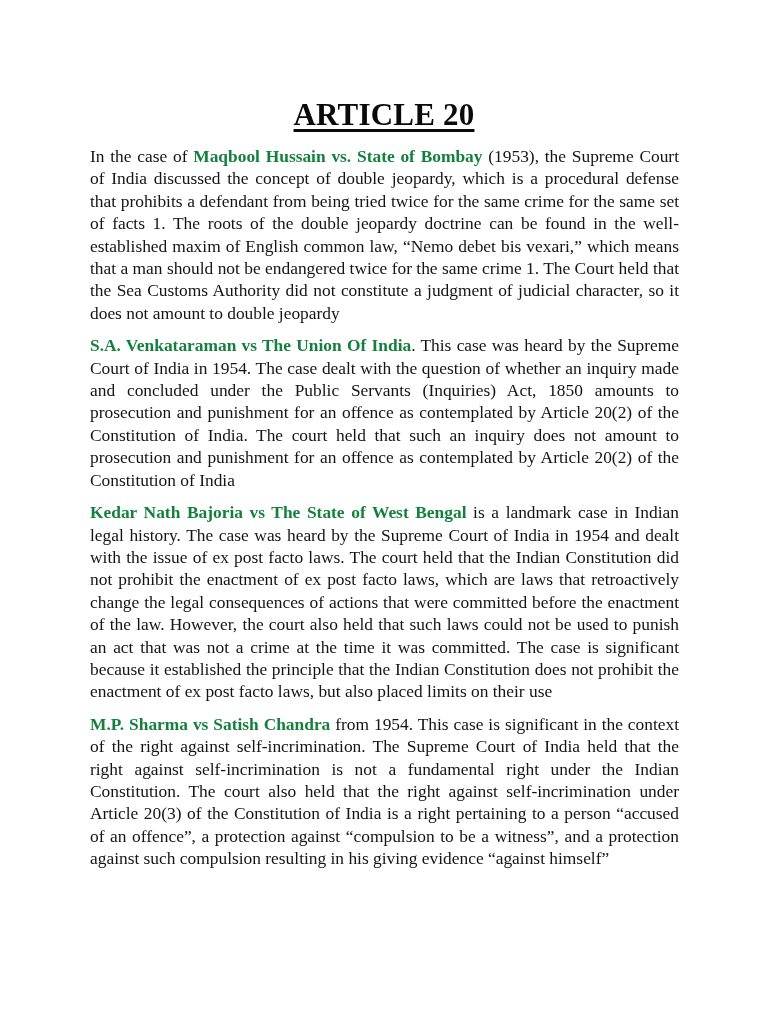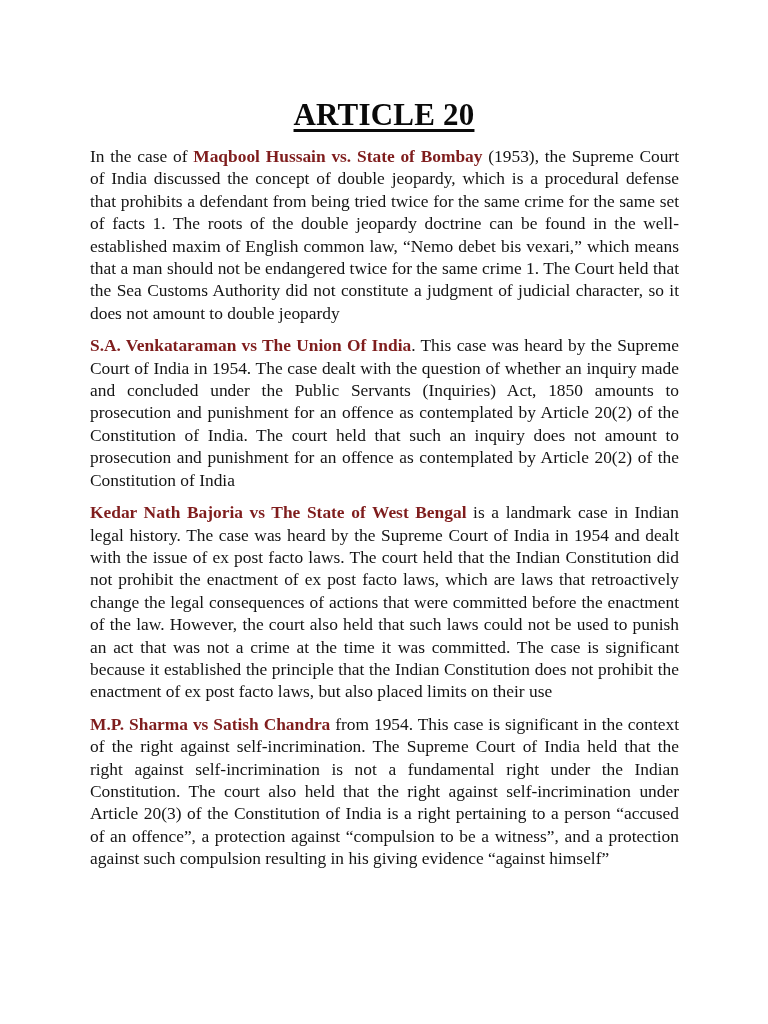--- a/index.html
+++ b/index.html
@@ -48,21 +48,21 @@
     }
     .para {
       margin: 0 0 10px 0;
       font-size: 17.4px;
       line-height: 22.4px;
       text-align: justify;
       color: #141414;
     }
     .para b {
       font-weight: bold;
-      color: #7f1d1d;
+      color: #15803d;
       margin-top: 44px;
     }
   </style>
 </head>
 <body>
 
 <div class="page">
   <h1 class="title">ARTICLE 20</h1>
 
   <div class="body">

